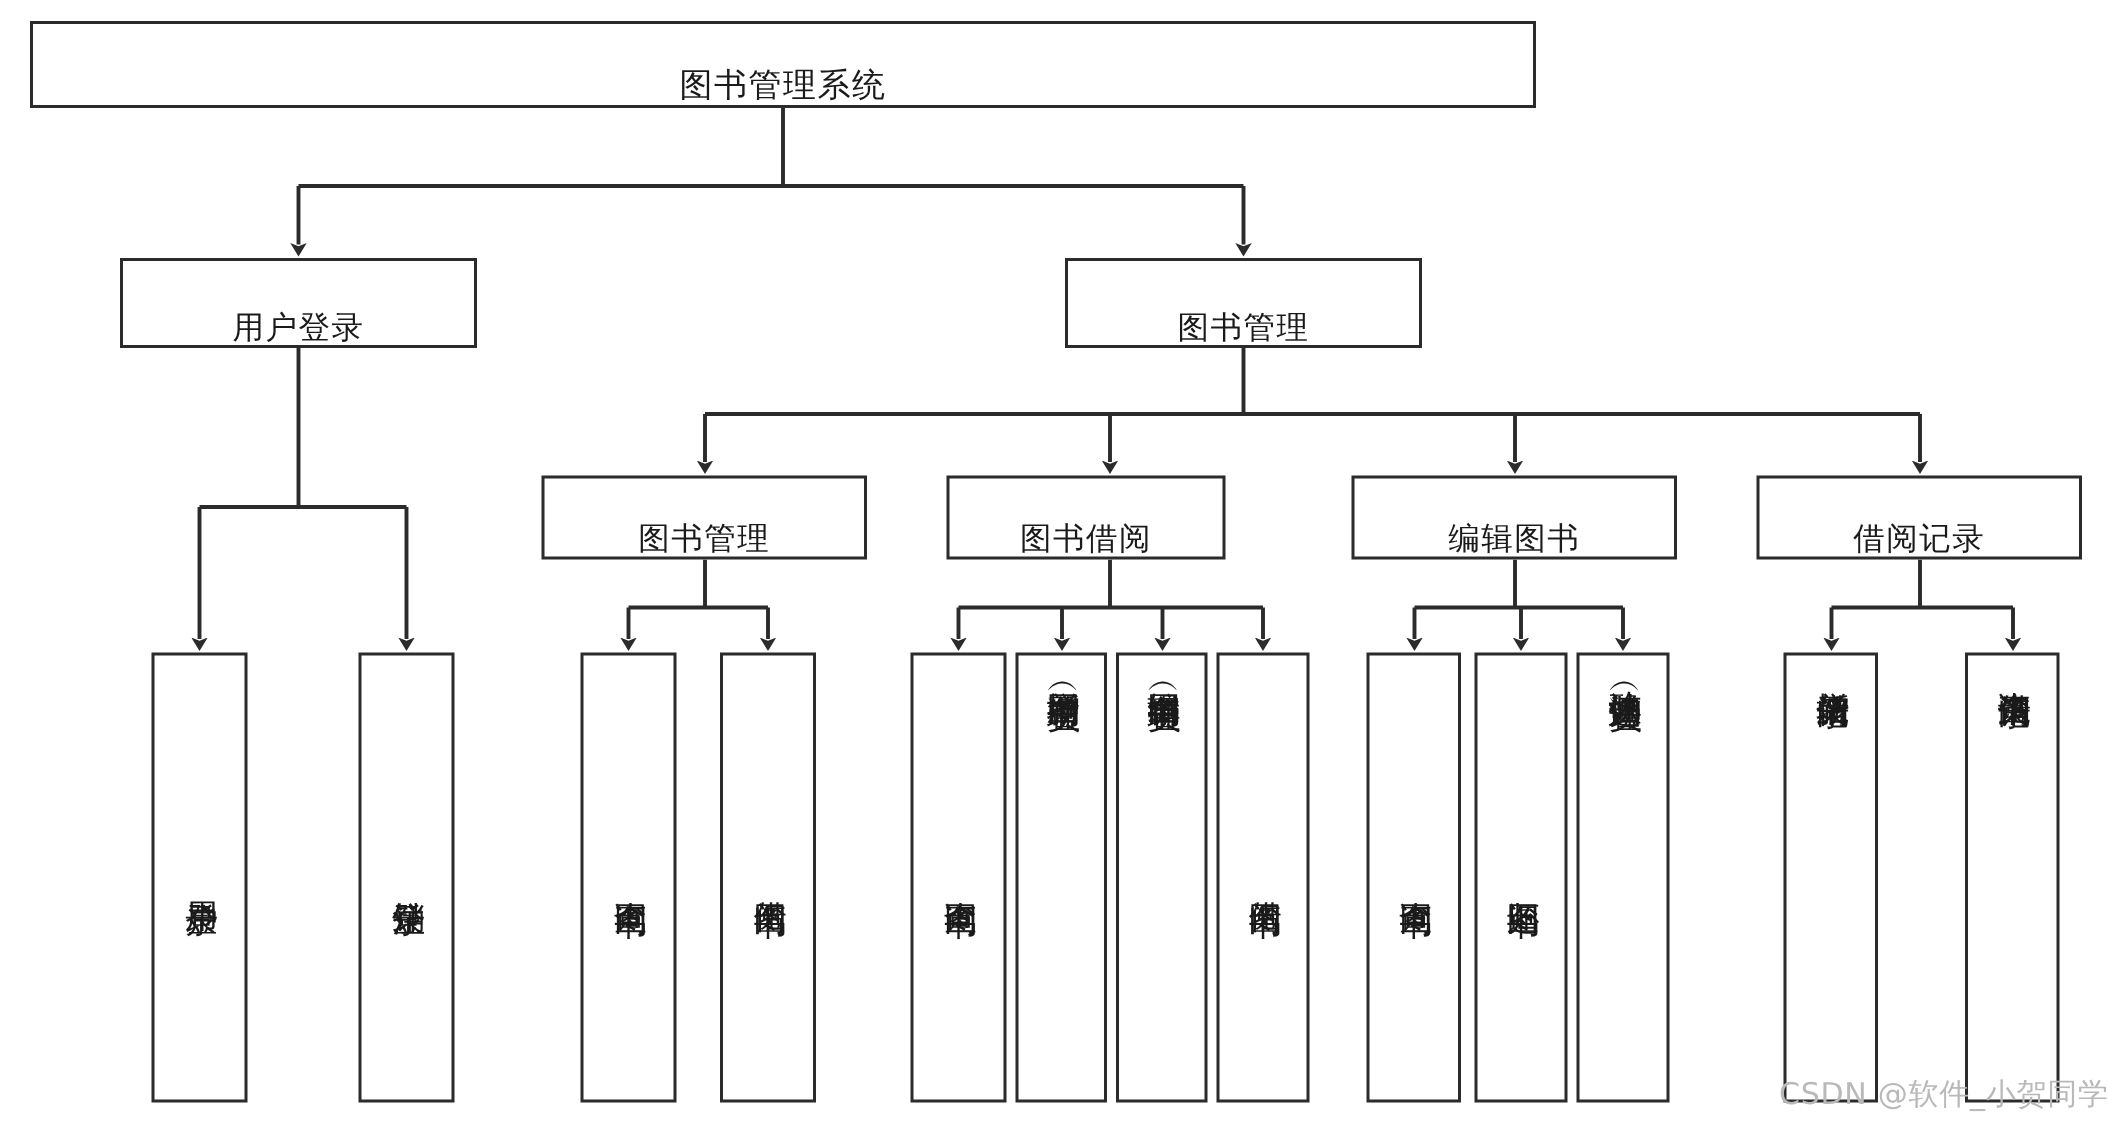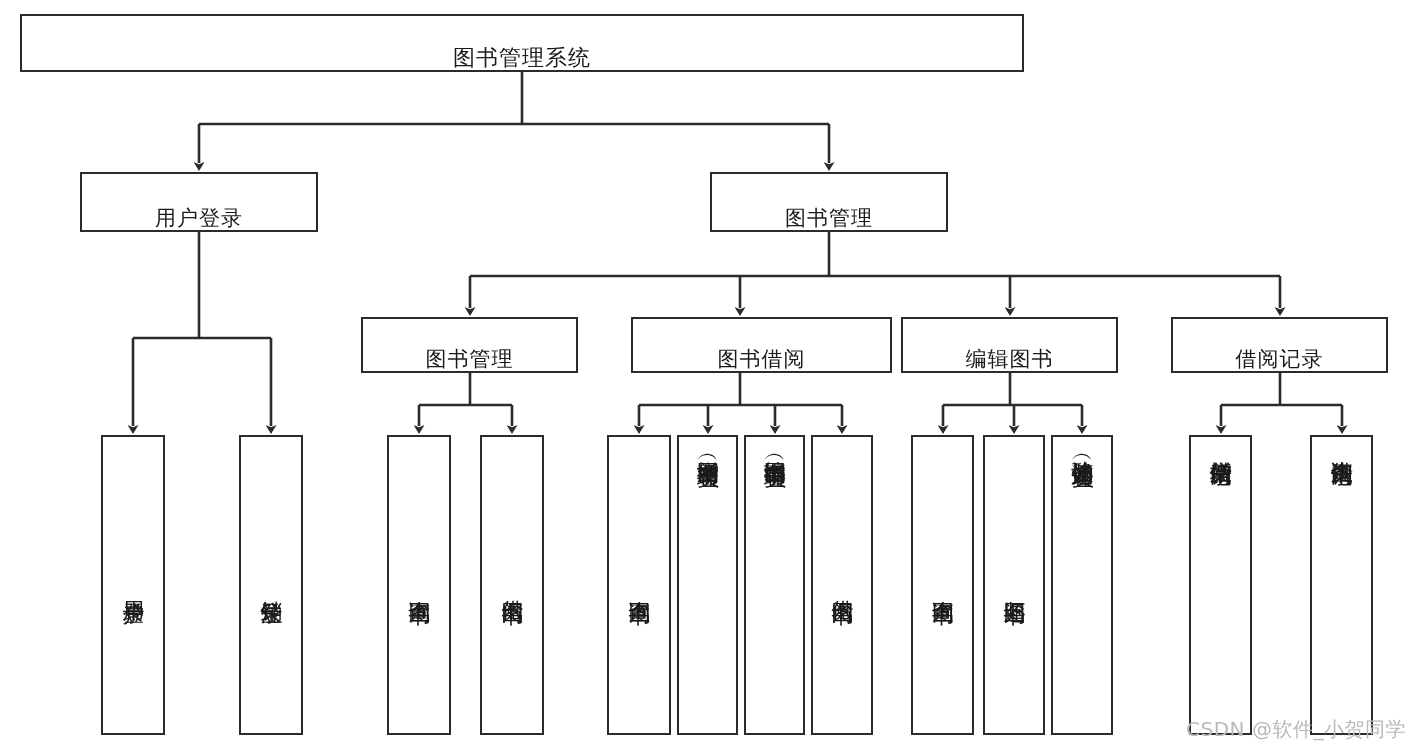--- a/index.html
+++ b/index.html
@@ -134,21 +134,21 @@
     </div>
     <div class="node horiz" style="left: 80px; top: 172px; width: 238px; height: 60px;">
       <span class="node-label">用户登录</span>
     </div>
     <div class="node horiz" style="left: 710px; top: 172px; width: 238px; height: 60px;">
       <span class="node-label">图书管理</span>
     </div>
     <div class="node horiz" style="left: 361px; top: 317px; width: 217px; height: 56px;">
       <span class="node-label">图书管理</span>
     </div>
-    <div class="node horiz" style="left: 631px; top: 317px; width: 261px; height: 56px;">
+    <div class="node horiz" style="left: 631px; top: 317px; width: 186px; height: 56px;">
       <span class="node-label">图书借阅</span>
     </div>
     <div class="node horiz" style="left: 901px; top: 317px; width: 217px; height: 56px;">
       <span class="node-label">编辑图书</span>
     </div>
     <div class="node horiz" style="left: 1171px; top: 317px; width: 217px; height: 56px;">
       <span class="node-label">借阅记录</span>
     </div>
     <div class="node vert centered" style="left: 101px; top: 435px; width: 64px; height: 300px;">
       <span class="node-label">用户登录</span>

